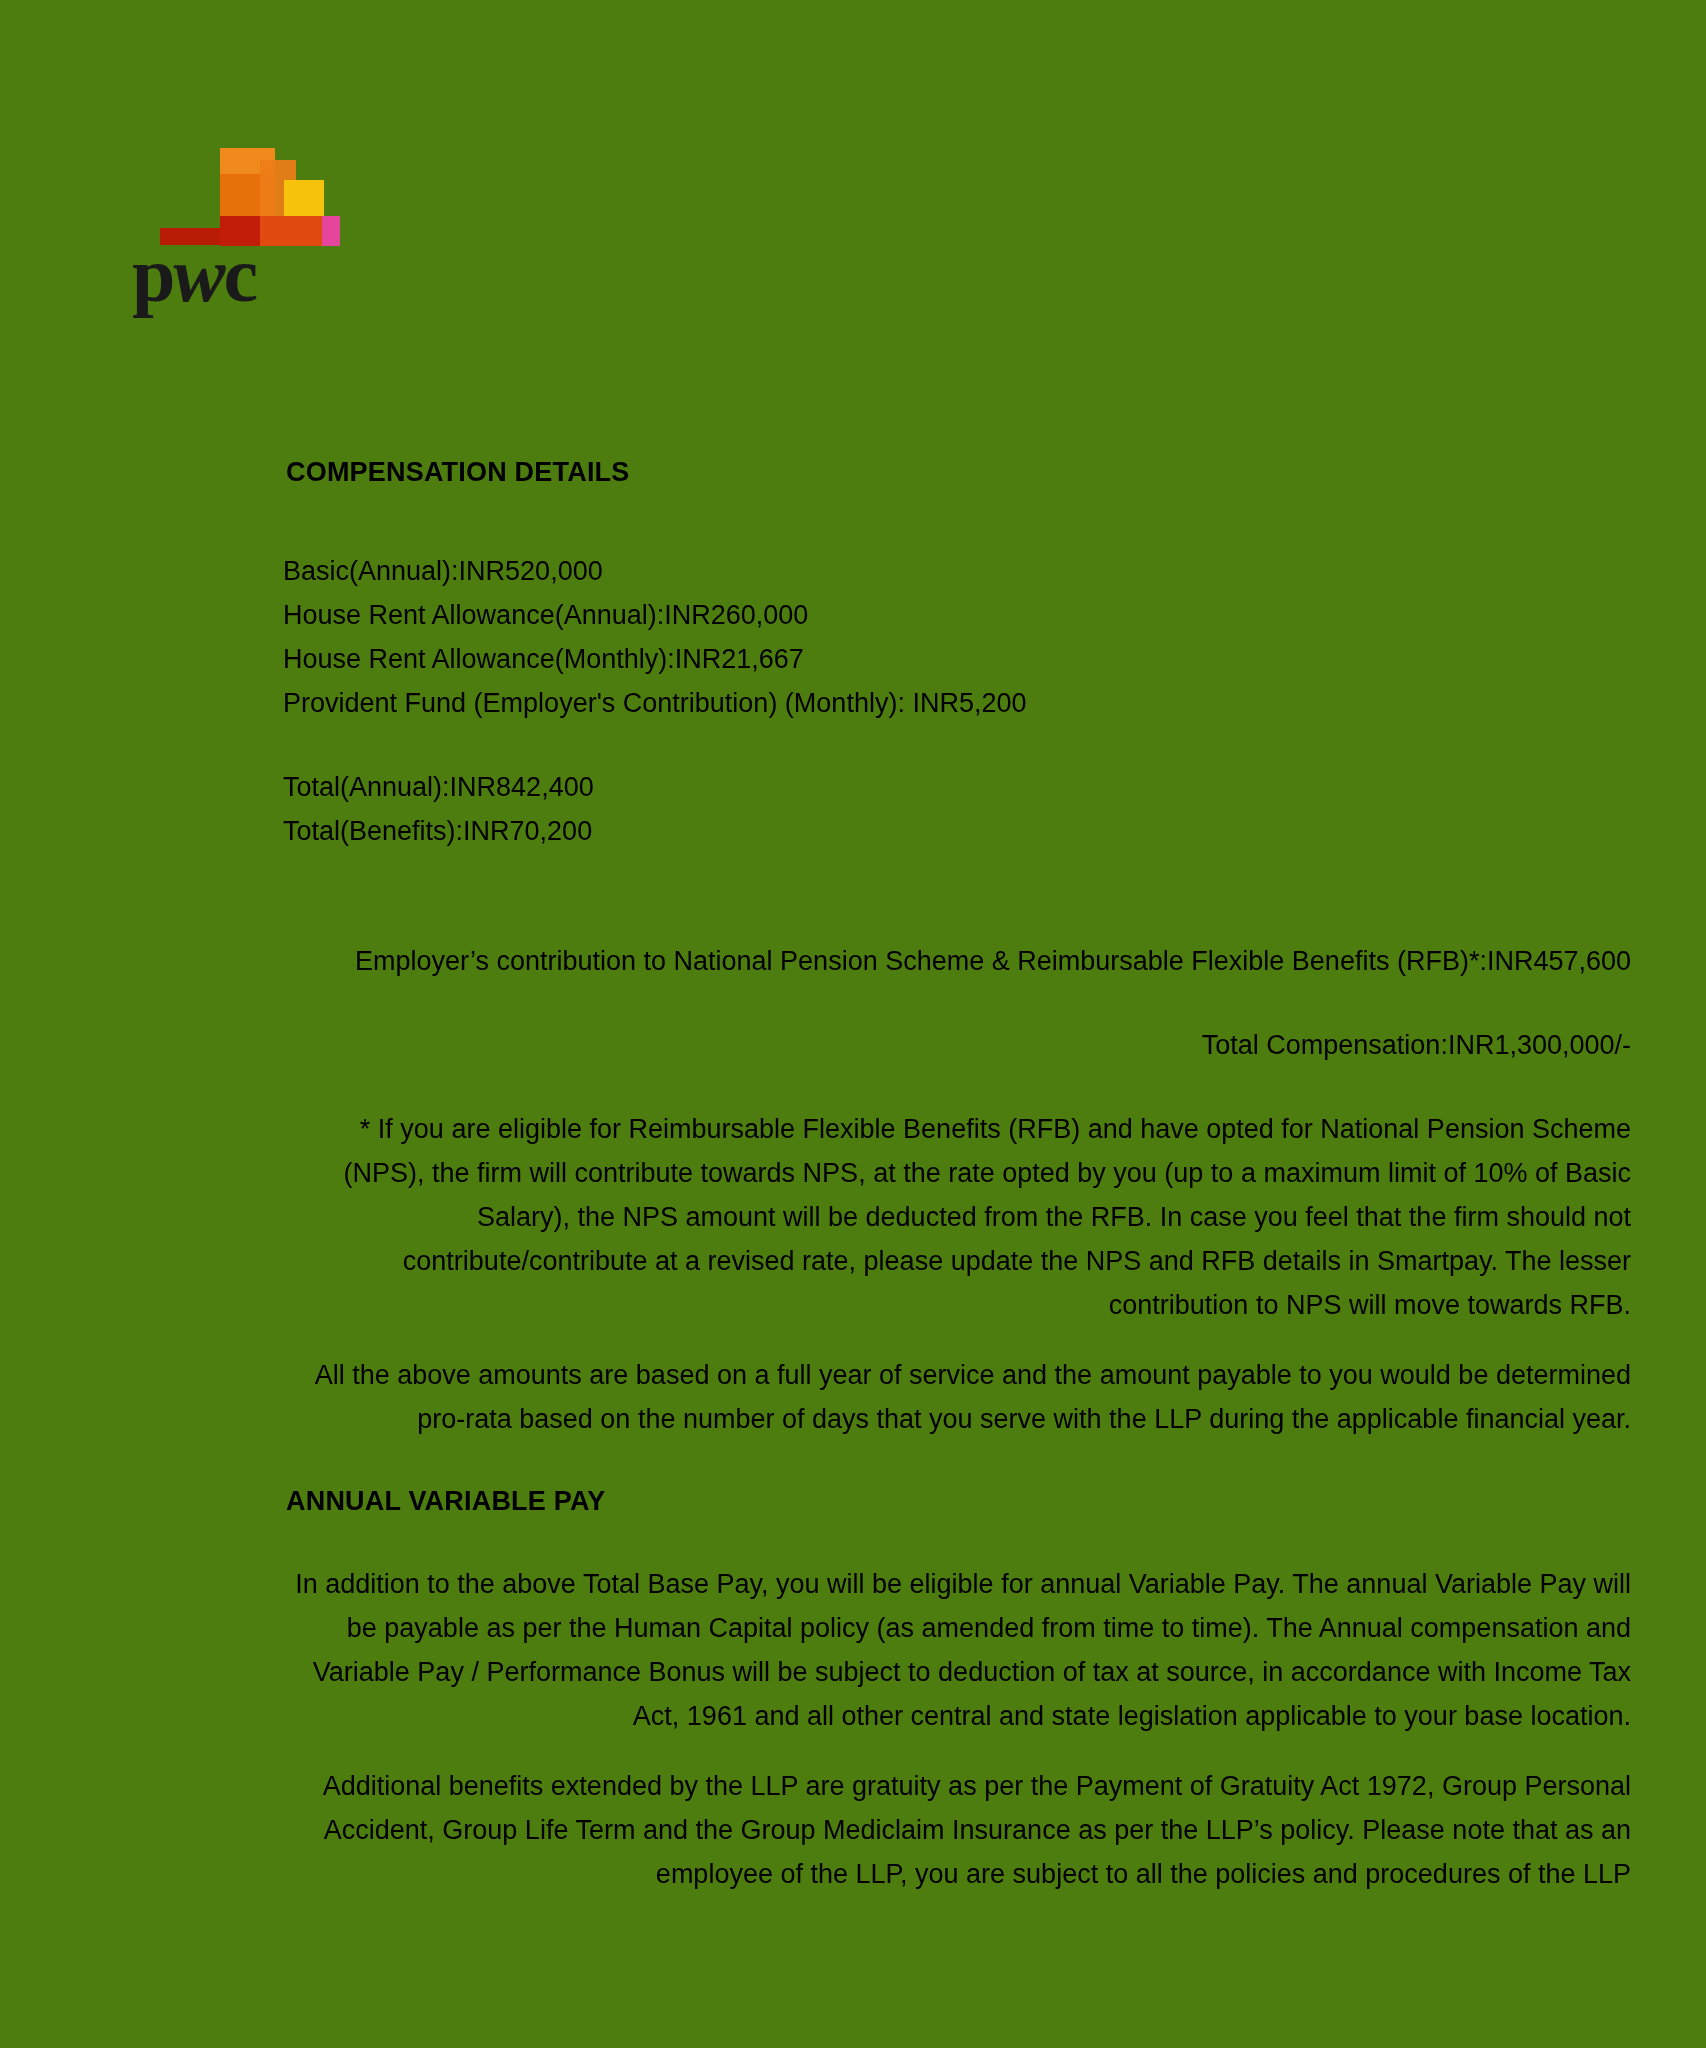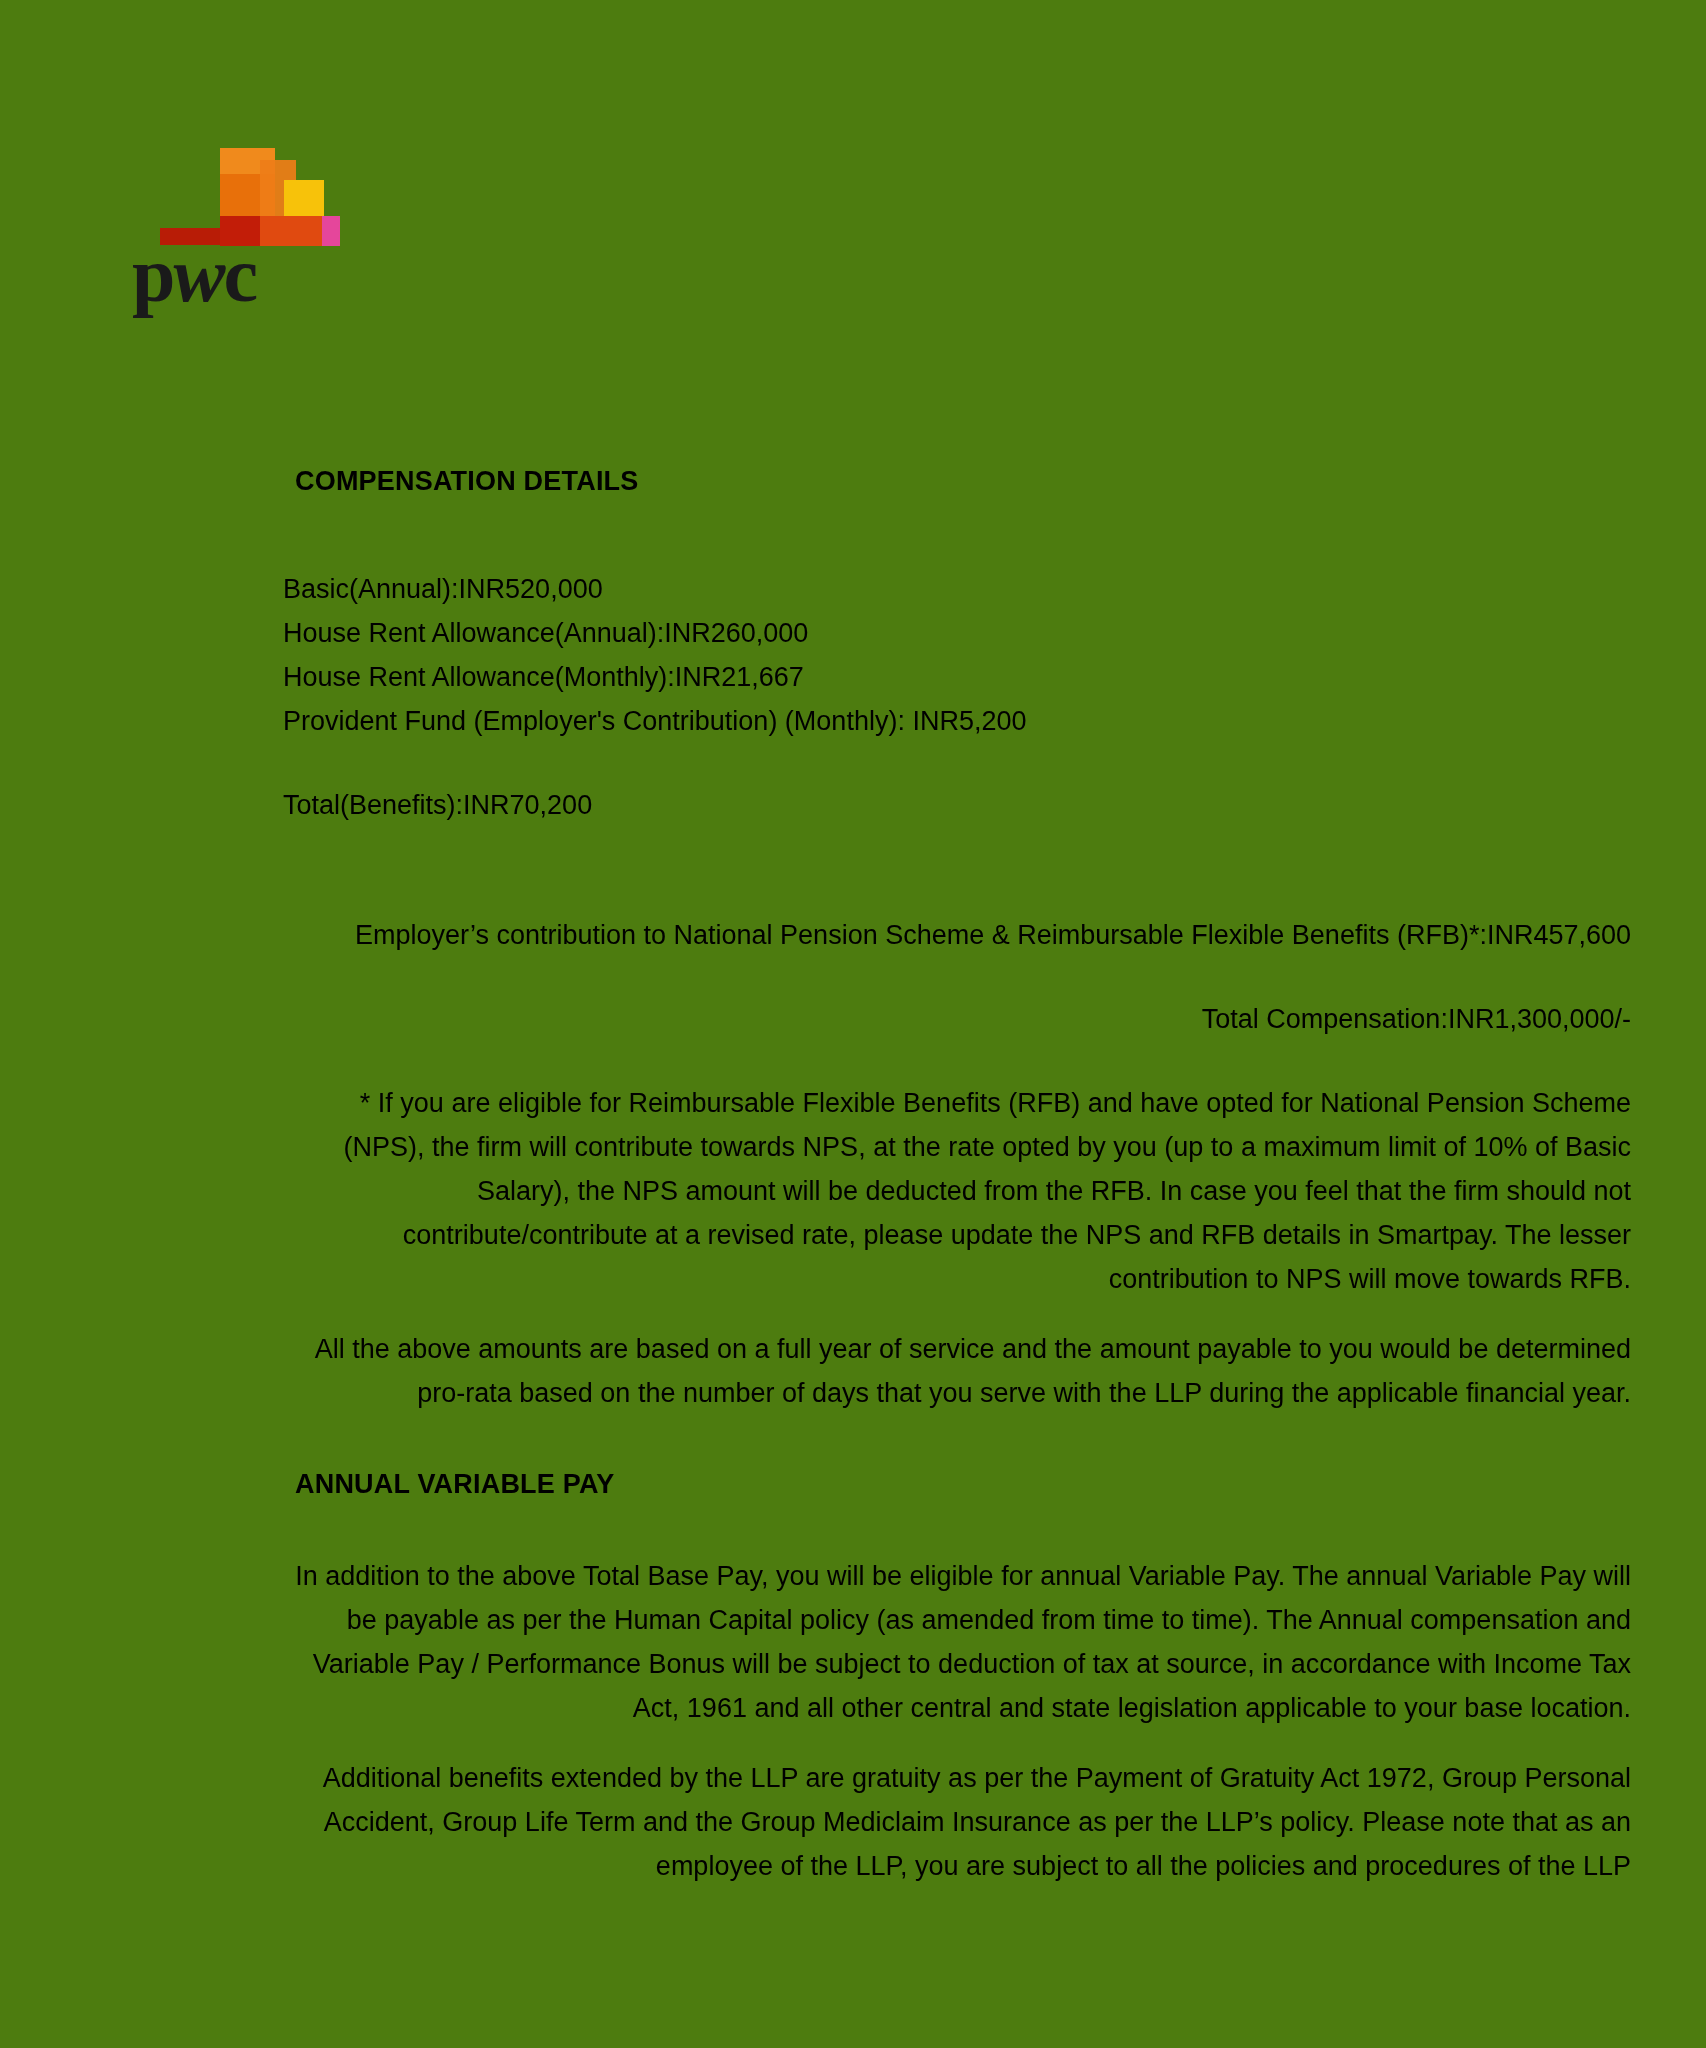--- a/index.html
+++ b/index.html
@@ -122,21 +122,21 @@
   
   .content {
     position: absolute;
     left: 283px;
     top: 452px;
     width: 1348px;
   }
   h2.section-heading {
     font-size: 27px;
     font-weight: 700;
-    margin: 12px;
+    margin: 3px;
     letter-spacing: .2px;
     line-height: 1.3;
   }
   .spacer-lg { height: 56px; }
   .spacer-md { height: 40px; }
   .spacer-sm { height: 26px; }
   .spacer-xl { height: 86px; }
 
   .pay-line {
     font-size: 27px;
@@ -175,20 +175,21 @@
 
     <div class="spacer-lg"></div>
 
     <div class="pay-line">Basic(Annual):INR520,000</div>
     <div class="pay-line">House Rent Allowance(Annual):INR260,000</div>
     <div class="pay-line">House Rent Allowance(Monthly):INR21,667</div>
     <div class="pay-line">Provident Fund (Employer's Contribution) (Monthly): INR5,200</div>
 
     <div class="spacer-md"></div>
 
+    <div class="pay-line">Total(Annual):INR842,400</div>
     <div class="pay-line">Total(Benefits):INR70,200</div>
 
     <div class="spacer-xl"></div>
 
     <p class="para">Employer’s contribution to National Pension Scheme &amp; Reimbursable Flexible Benefits (RFB)*:INR457,600</p>
 
     <div class="spacer-md"></div>
 
     <p class="para">Total Compensation:INR1,300,000/-</p>
 

